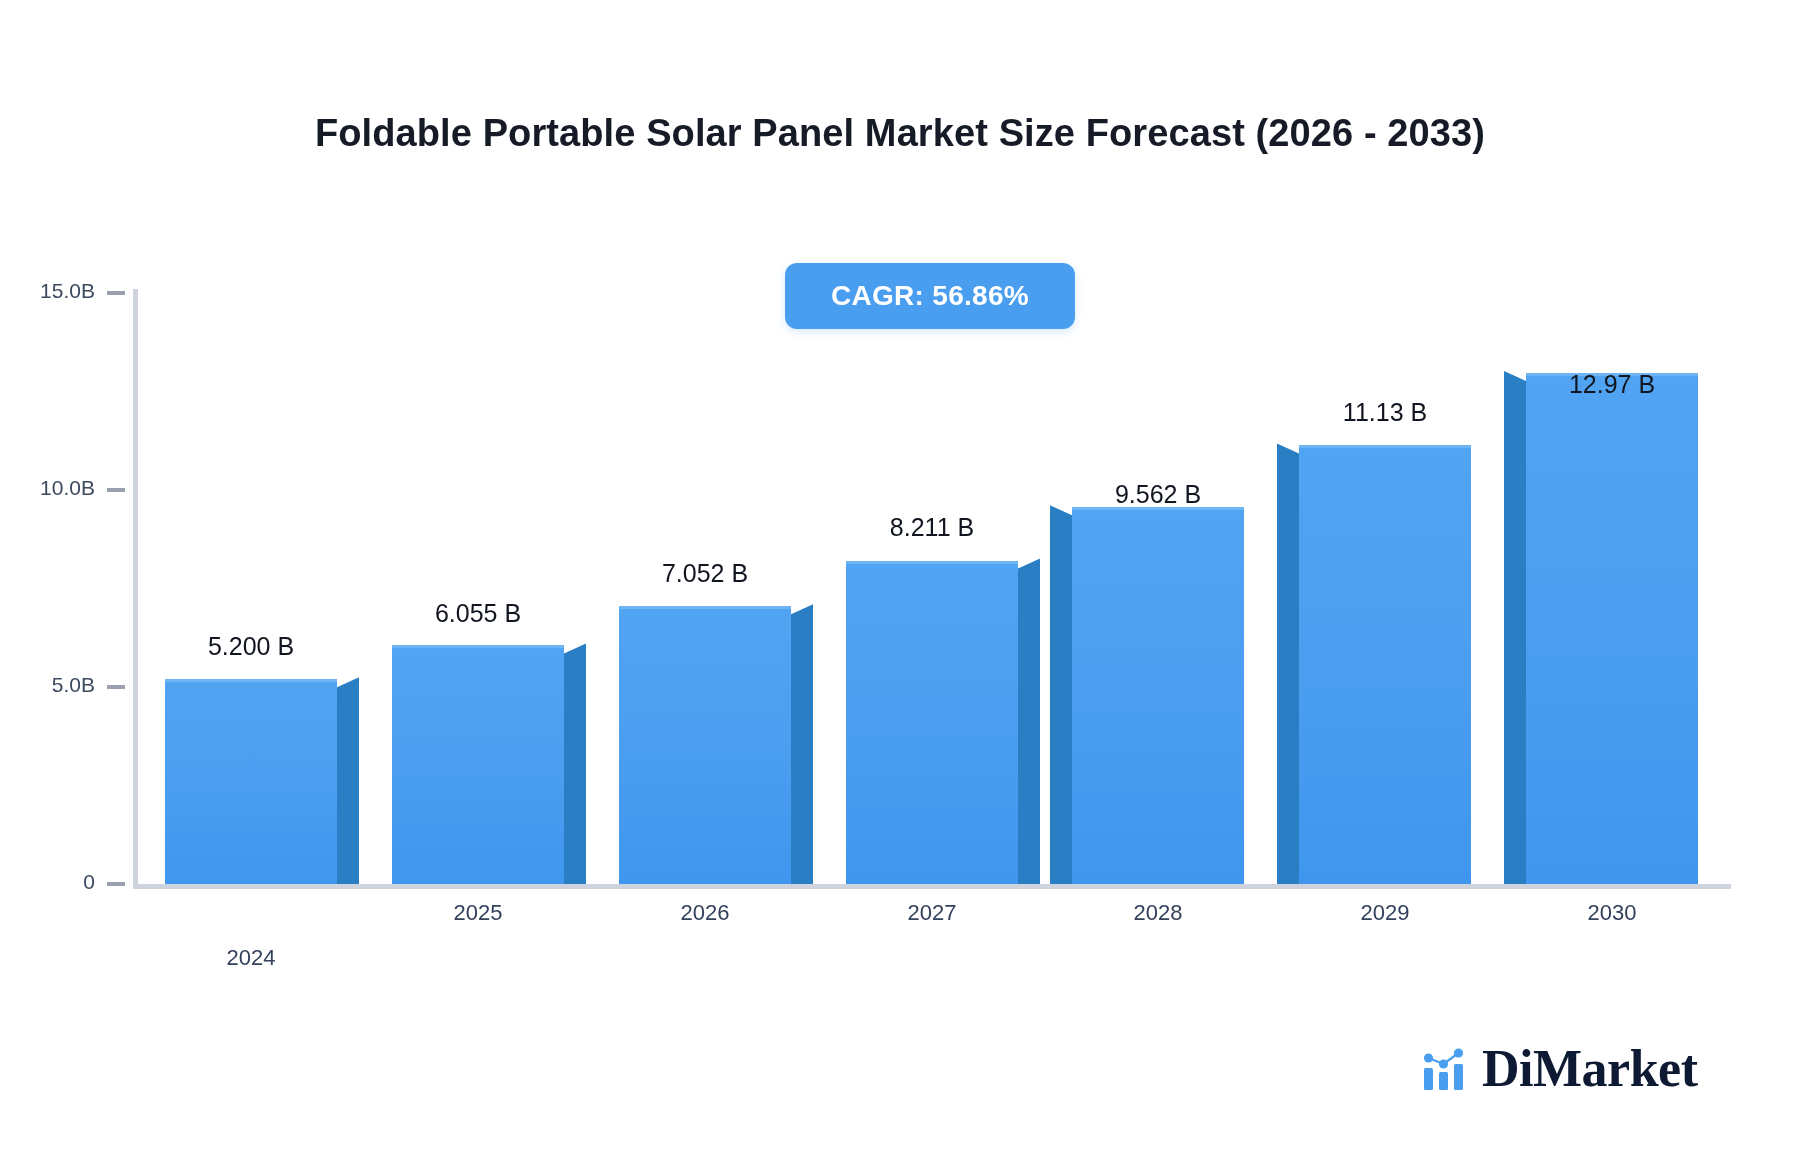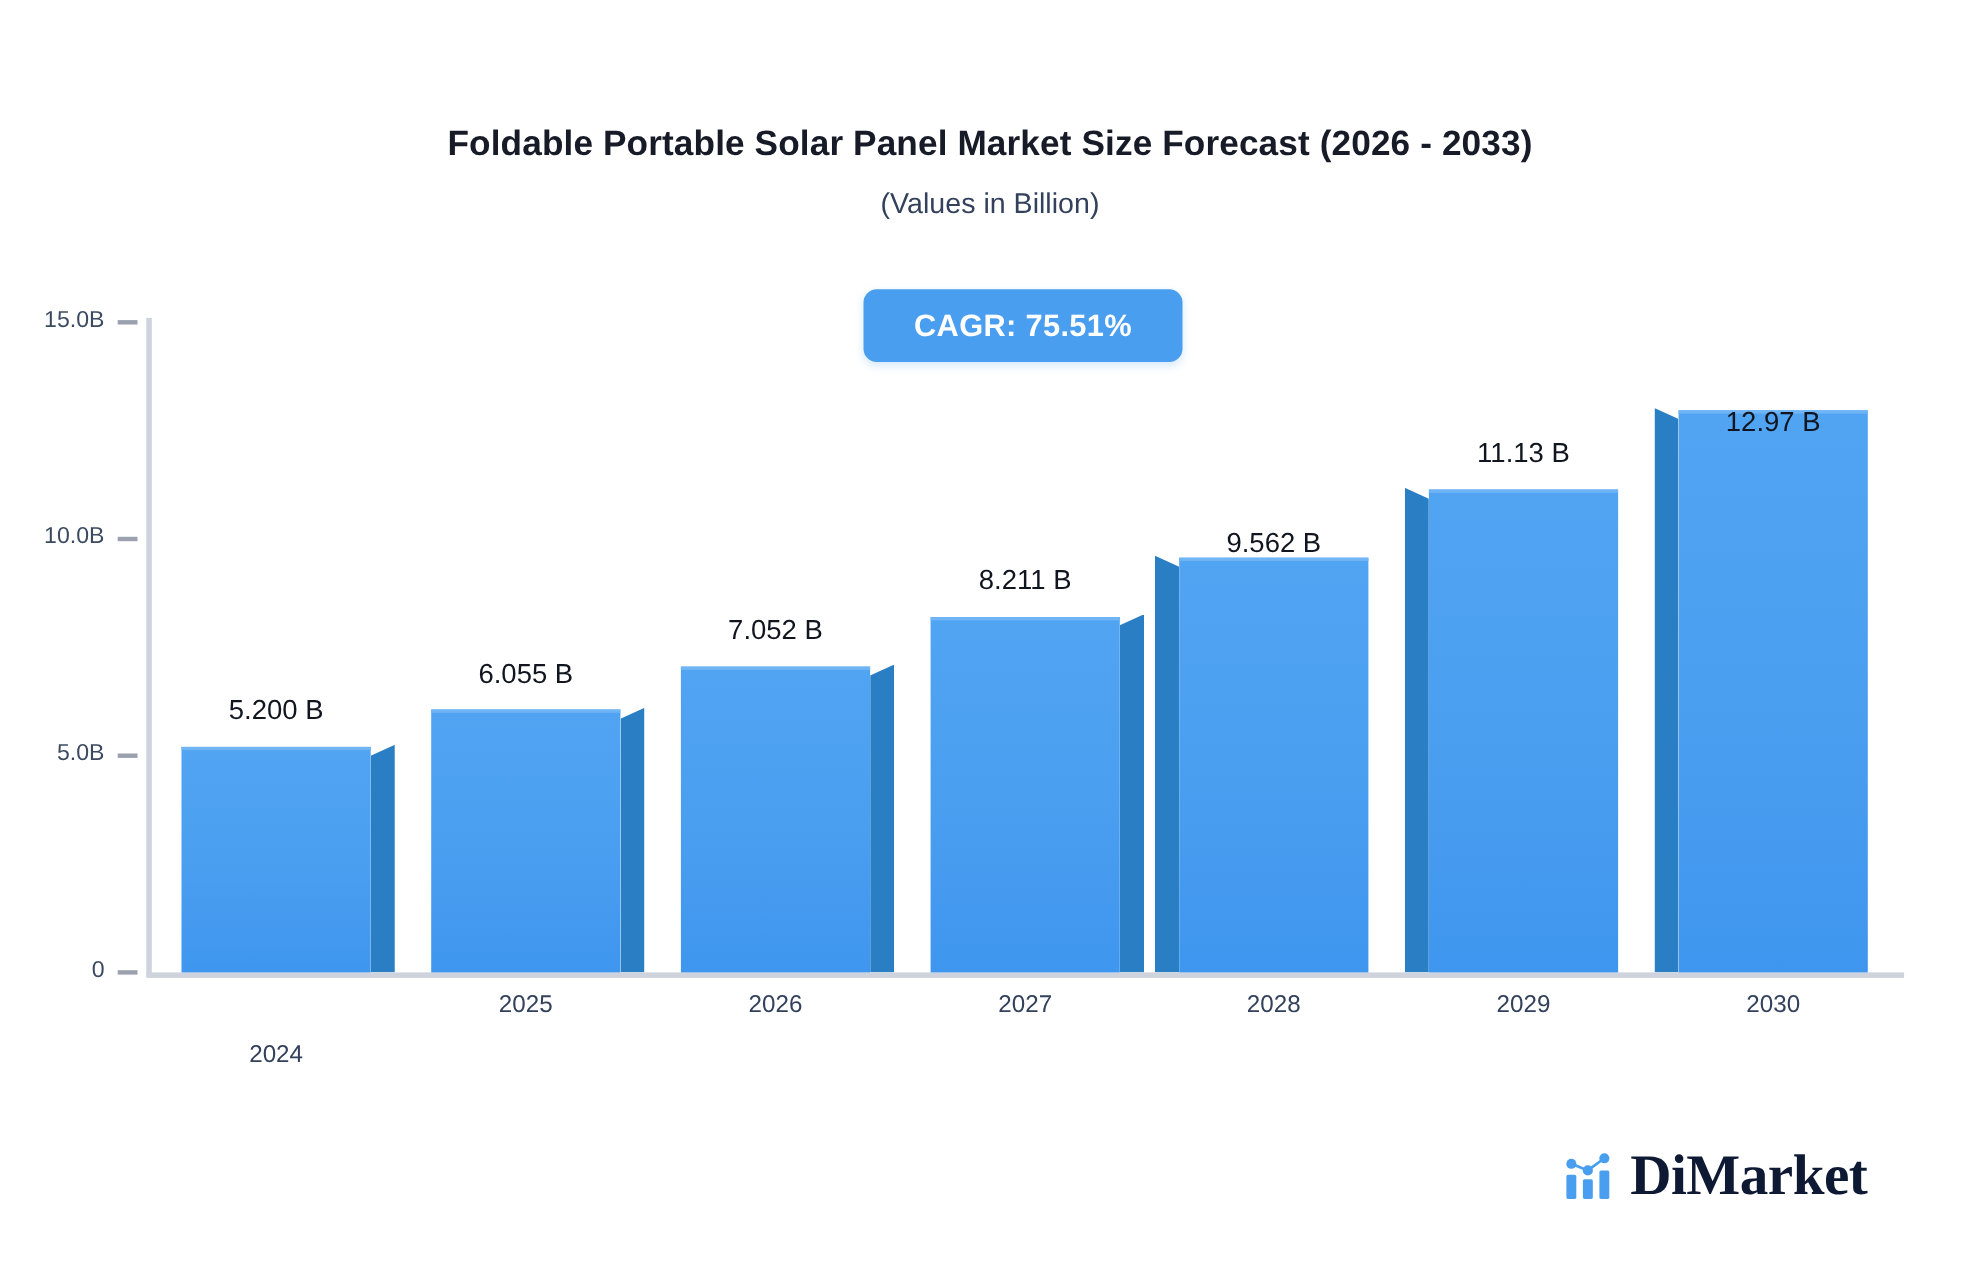--- a/index.html
+++ b/index.html
@@ -16,21 +16,21 @@
     overflow: hidden;
   }
 
   
   #chart-title {
     position: absolute;
     left: 0;
     top: 112px;
     width: 1800px;
     text-align: center;
-    font-size: 32px;
+    font-size: 38px;
     font-weight: bold;
     color: #161b27;
     letter-spacing: 0.1px;
     white-space: nowrap;
   }
   #chart-subtitle {
     position: absolute;
     left: 0;
     top: 170px;
     width: 1800px;
@@ -175,24 +175,23 @@
     letter-spacing: -0.5px;
     line-height: 1;
   }
 </style>
 </head>
 <body>
 
 <div id="page">
 
   <div id="chart-title">Foldable Portable Solar Panel Market Size Forecast (2026 - 2033)</div>
-  <div id="chart-subtitle">(Values in Billion)</div>
 
   <div id="cagr-badge">
-    <span class="cagr-text">CAGR: 75.51%</span>
+    <span class="cagr-text">CAGR: 56.86%</span>
   </div>
 
   <div id="plot">
     <div class="y-axis-line"></div>
     <div class="x-axis-line"></div>
     <div id="y-ticks">
         <div class="y-tick" style="top: 882px;"></div>
         <div class="y-tick-label" style="top: 870px;">0</div>
         <div class="y-tick" style="top: 685px;"></div>
         <div class="y-tick-label" style="top: 673px;">5.0B</div>

